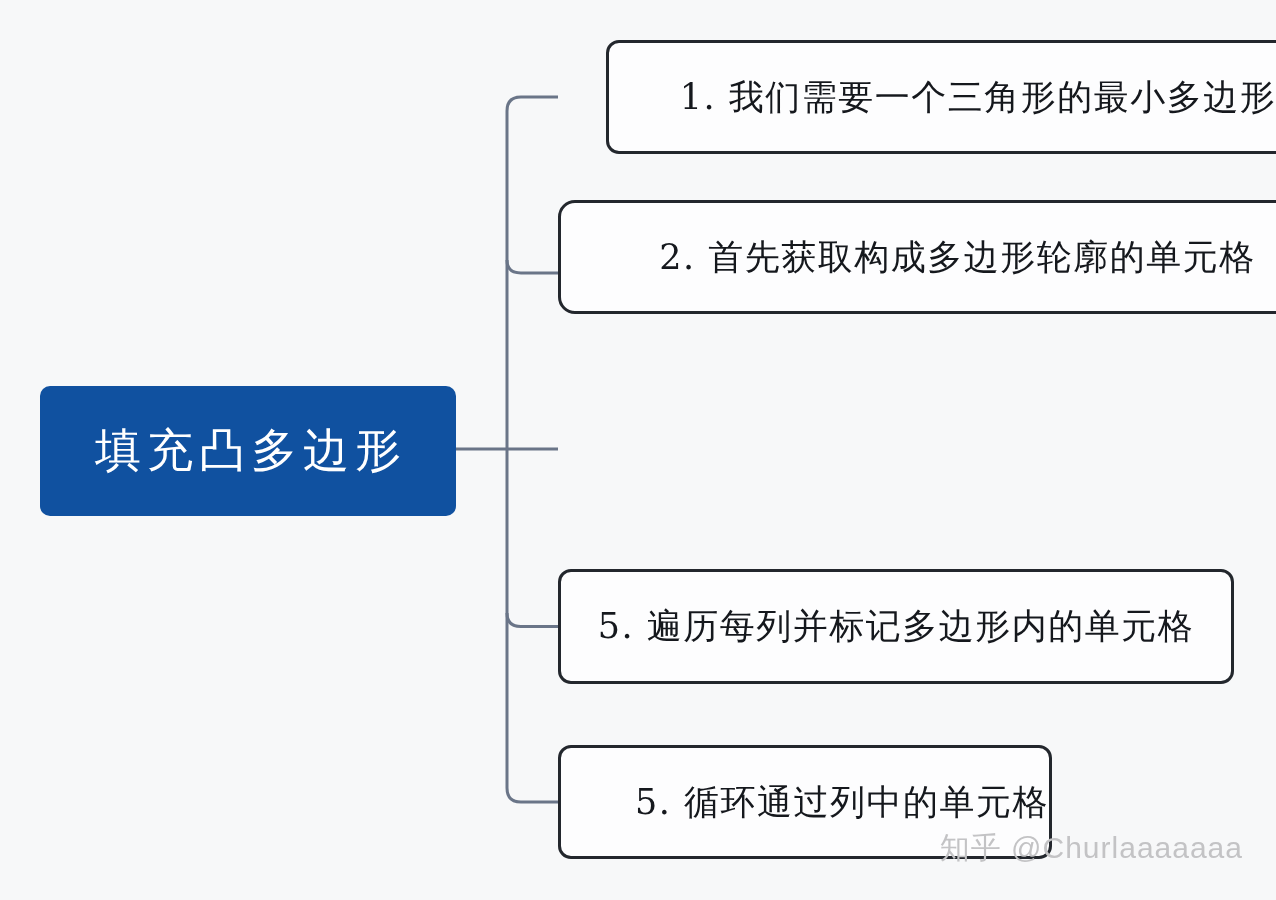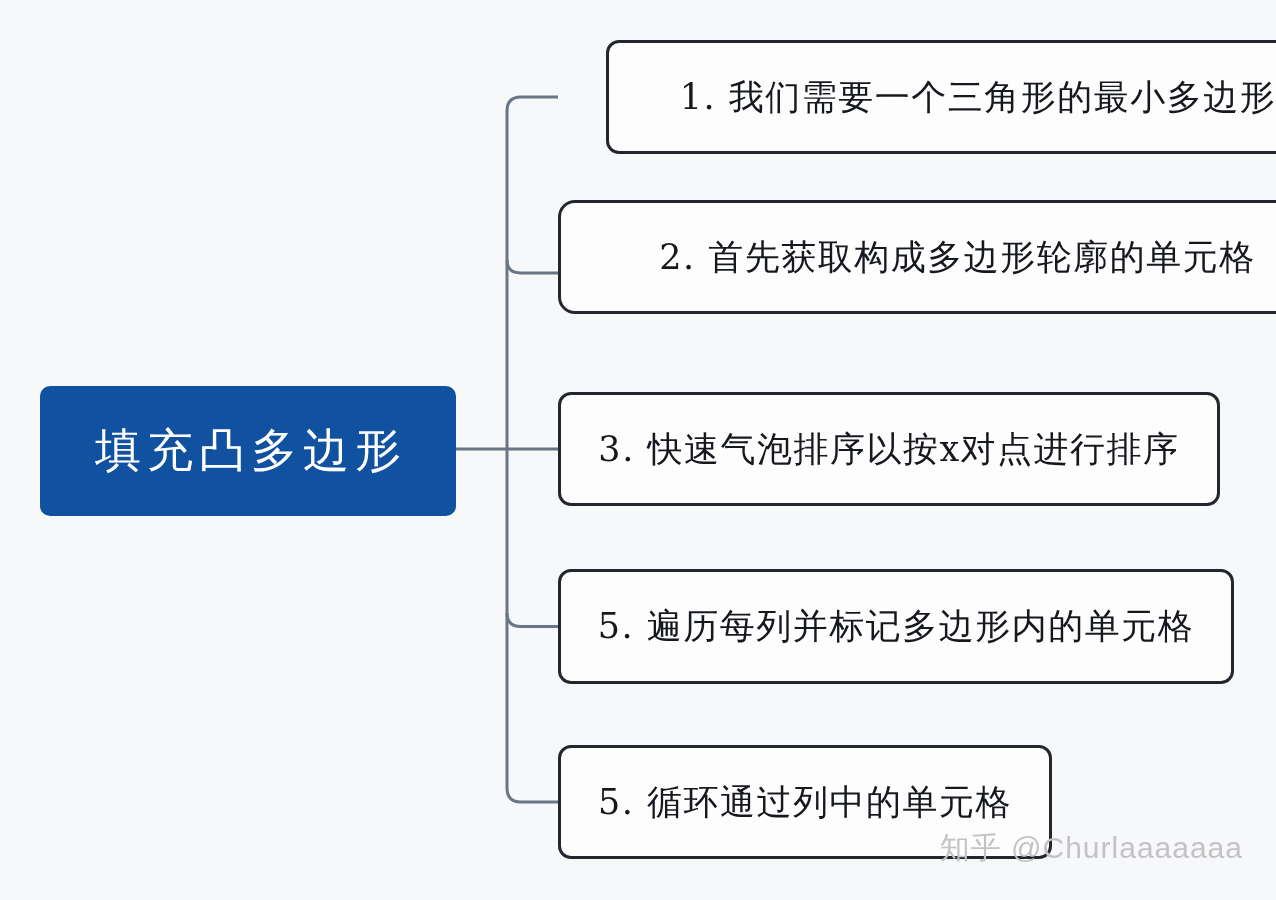--- a/index.html
+++ b/index.html
@@ -62,21 +62,21 @@
     font-family: "DejaVu Serif", "Liberation Serif", serif;
     font-size: 35px;
     color: var(--text);
     letter-spacing: 1.5px;
     white-space: nowrap;
   }
   .b1 { top: 40px;  width: 744px; height: 114px; margin-left: 48px; }
   .b2 { top: 200px; width: 799px; height: 114px; border-radius: 17px; }
   .b3 { top: 392px; width: 662px; height: 114px; }
   .b4 { top: 569px; width: 676px; height: 115px; }
-  .b5 { top: 745px; width: 494px; height: 114px; }
+  .b5 { top: 745px; width: 494px; height: 114px; justify-content: flex-end; }
   .watermark {
     position: absolute;
     right: 33px; top: 828px;
     font-size: 30px;
     color: var(--watermark);
     font-family: "Liberation Sans", sans-serif;
     white-space: nowrap;
     z-index: 10;
     letter-spacing: 1px;
   }
@@ -98,23 +98,20 @@
   </div>
 
   <div class="branch b1">
     <span>1. 我们需要一个三角形的最小多边形</span>
   </div>
 
   <div class="branch b2">
     <span>2. 首先获取构成多边形轮廓的单元格</span>
   </div>
 
-  <div class="branch b3">
-    <span>3. 快速气泡排序以按x对点进行排序</span>
-  </div>
 
   <div class="branch b4">
     <span>5. 遍历每列并标记多边形内的单元格</span>
   </div>
 
   <div class="branch b5">
     <span>5. 循环通过列中的单元格</span>
   </div>
 
   <div class="watermark">知乎 @Churlaaaaaaa</div>

